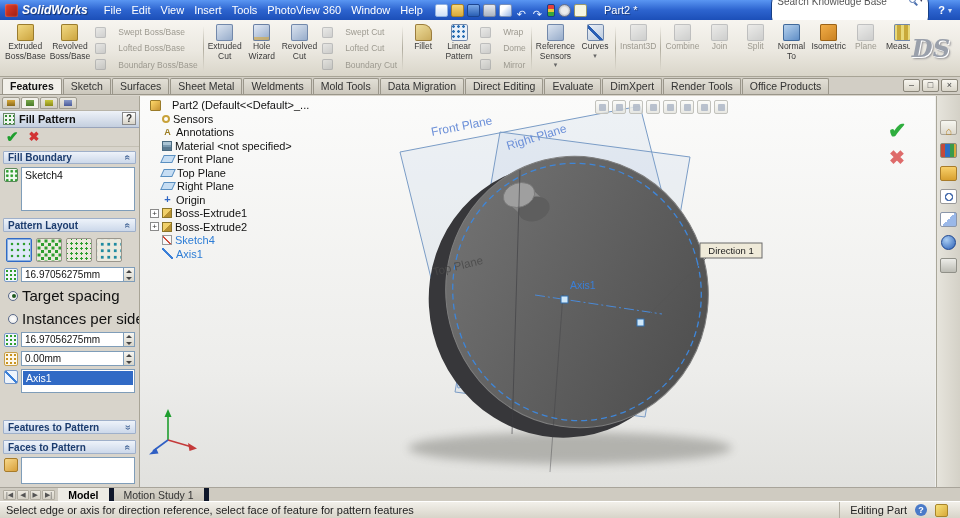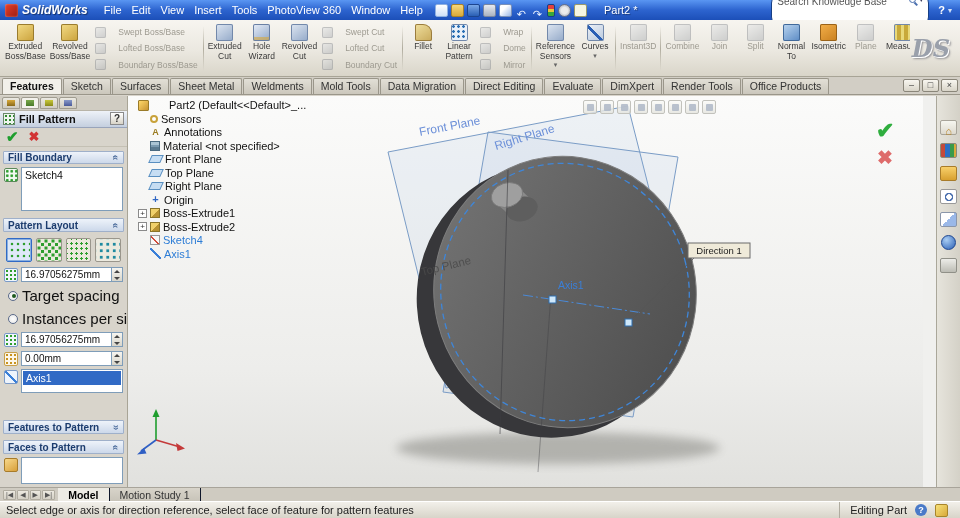--- a/index.html
+++ b/index.html
@@ -71,21 +71,21 @@
     background:linear-gradient(#e2dfd6,#cbc7bc);margin-right:1px;color:#333;white-space:nowrap}
   .ctab.active{background:#f2f0ea;font-weight:bold;color:#111}
   .win-controls{margin-left:auto;display:flex;gap:2px;align-items:center;padding-bottom:2px}
   .wbtn{width:17px;height:13px;border:1px solid #8a867a;background:linear-gradient(#f8f6f0,#d8d4c8);
     font-size:9px;line-height:11px;text-align:center;color:#444;border-radius:2px}
 
   
   .main{position:absolute;top:96px;left:0;right:0;height:391px;display:flex}
 
   
-  .prop-panel{width:128px;flex:none;background:#d8d4cb;border-right:1px solid #a8a496;display:flex;flex-direction:column;overflow:hidden}
+  .prop-panel{width:140px;flex:none;background:#d8d4cb;border-right:1px solid #a8a496;display:flex;flex-direction:column;overflow:hidden}
   .panel-tabs{height:15px;display:flex;gap:1px;padding:1px 2px 0;border-bottom:1px solid #b8b4a8;background:#d0ccc2}
   .pmtab{width:18px;height:12px;border:1px solid #a09c90;border-radius:2px 2px 0 0;background:linear-gradient(#eceae2,#cfcbc0)}
   .pmtab.active{background:#f4f2ec}
   .pmtab::before{content:"";display:block;width:8px;height:6px;margin:2px auto;background:#8aa4c8}
   [data-name="feature-manager-tab"]::before{background:linear-gradient(#d8a93a,#8a6a1a)}
   [data-name="property-manager-tab"]::before{background:linear-gradient(#7aa84a,#4a7a2a)}
   [data-name="configuration-manager-tab"]::before{background:linear-gradient(#c8c83a,#8a8a1a)}
   [data-name="dimxpert-manager-tab"]::before{background:linear-gradient(#8a9ac8,#4a5a9a)}
   .pm-title{height:17px;display:flex;align-items:center;gap:4px;padding:0 3px;font-size:11px;font-weight:bold;color:#111;
     background:linear-gradient(180deg,#eef2f8,#c4cfdf);border-bottom:1px solid #98a4ba}
@@ -132,21 +132,21 @@
   .radio{width:10px;height:10px;border-radius:50%;border:1px solid #5a6a8a;background:radial-gradient(#fff,#e4e4e4);position:relative;flex:none}
   .radio.checked::after{content:"";position:absolute;left:2.5px;top:2.5px;width:4px;height:4px;border-radius:50%;background:#1f5a1f}
   .radio-label{font-size:15px;color:#111;white-space:nowrap}
   .gapf{margin-top:24px}
 
   
   .viewport{position:relative;flex:1;min-width:0;background:#f0f0ee;overflow:hidden}
   .scene{position:absolute;left:0;top:0;width:795px;height:391px}
   .scene text{font-family:"Liberation Sans",sans-serif}
   .tree{position:absolute;left:10px;top:2px;z-index:3;font-size:11px;color:#111}
-  .troot{display:flex;align-items:center;gap:20px;height:14px}
+  .troot{display:flex;align-items:center;gap:11px;height:14px}
   .trow{display:flex;align-items:center;gap:3px;height:13.5px}
   .texp{width:9px;height:9px;border:1px solid #8a8a8a;background:#fff;font-size:8px;line-height:7px;text-align:center;color:#333;flex:none}
   .texp.hidden{visibility:hidden}
   .ticon{width:11px;height:11px;flex:none;display:inline-flex;align-items:center;justify-content:center}
   [data-name="part-icon"]{background:linear-gradient(135deg,#ffd86a,#c89432);border:1px solid #9a7b29;border-radius:1px}
   [data-name="plane-icon"]{width:12px;height:8px;transform:skewX(-25deg);background:rgba(150,195,240,.5);border:1px solid #5a8fc0}
   [data-name="sensors-icon"]{width:8px;height:8px;border-radius:50%;border:2px solid #c8a23a;background:#fff}
   [data-name="annotations-icon"]::before{content:"A";font-size:9px;font-weight:bold;color:#9a7b1f}
   [data-name="material-icon"]{width:10px;height:10px;border:1px solid #4a6a80;background:linear-gradient(180deg,#aac4d4 0 33%,#7a9ab0 33% 66%,#5a7a90 66%)}
   [data-name="origin-icon"]::before{content:"+";font-size:11px;font-weight:bold;color:#2f66c4;line-height:9px}
@@ -167,21 +167,21 @@
   .tp-file-explorer{background:linear-gradient(#f8d06a,#d8a030);border:1px solid #a87c2a}
   .tp-search{background:radial-gradient(circle 4px at 8px 7px,transparent 2.5px,#4a6fae 3px 4px,transparent 4.5px),#fff;border:1px solid #999}
   .tp-view-palette{background:linear-gradient(135deg,#fff 50%,#9ab8e8 50%);border:1px solid #8a96aa}
   .tp-appearances{width:15px;height:15px;border-radius:50%;border:1px solid #1c4590;background:radial-gradient(circle at 35% 30%,#aacef4,#2a5fb4)}
   .tp-custom-properties{background:linear-gradient(#ecece8,#bcbcb4);border:1px solid #909088}
 
   
   .bottombar{position:absolute;left:0;top:487px;right:0;height:14px;background:#cfcbc1;border-top:1px solid #a8a49a;display:flex;align-items:stretch}
   .navbtns{display:flex;align-items:center;padding:0 3px;gap:1px}
   .navbtn{font-size:7px;color:#555;border:1px solid #b0aca0;background:linear-gradient(#ece9e0,#d4d0c5);height:10px;line-height:8px;padding:0 2px;border-radius:1px}
-  .btab{display:flex;align-items:center;padding:0 10px;font-size:10.5px;color:#333;border-right:1px solid #0f172a;
+  .btab{display:flex;align-items:center;padding:0 10px;font-size:10.5px;color:#333;border-right:5px solid #0f172a;
     background:linear-gradient(#d8d4ca,#c8c4b9);white-space:nowrap}
   .btab.active{background:#edebe4;font-weight:bold;color:#000}
   .statusbar{position:absolute;left:0;top:501px;right:0;height:17px;display:flex;align-items:center;padding:0 6px;
     background:linear-gradient(#f2f0ea,#d8d4c9);border-top:1px solid #fff;font-size:11px;color:#222}
   .status-msg{flex:1;white-space:nowrap;overflow:hidden;text-overflow:ellipsis}
   .status-right{display:flex;align-items:center;gap:8px;border-left:1px solid #b0aca0;padding:0 6px 0 10px;height:100%}
   .status-mode{white-space:nowrap}
   .status-help{width:12px;height:12px;border-radius:50%;background:#4a7ac8;color:#fff;font-size:9px;line-height:12px;text-align:center;font-weight:bold}
   .status-pencil{width:13px;height:13px;background:linear-gradient(135deg,#f8e27a,#d8a93a);border:1px solid #a8852a;border-radius:2px}
 </style>

